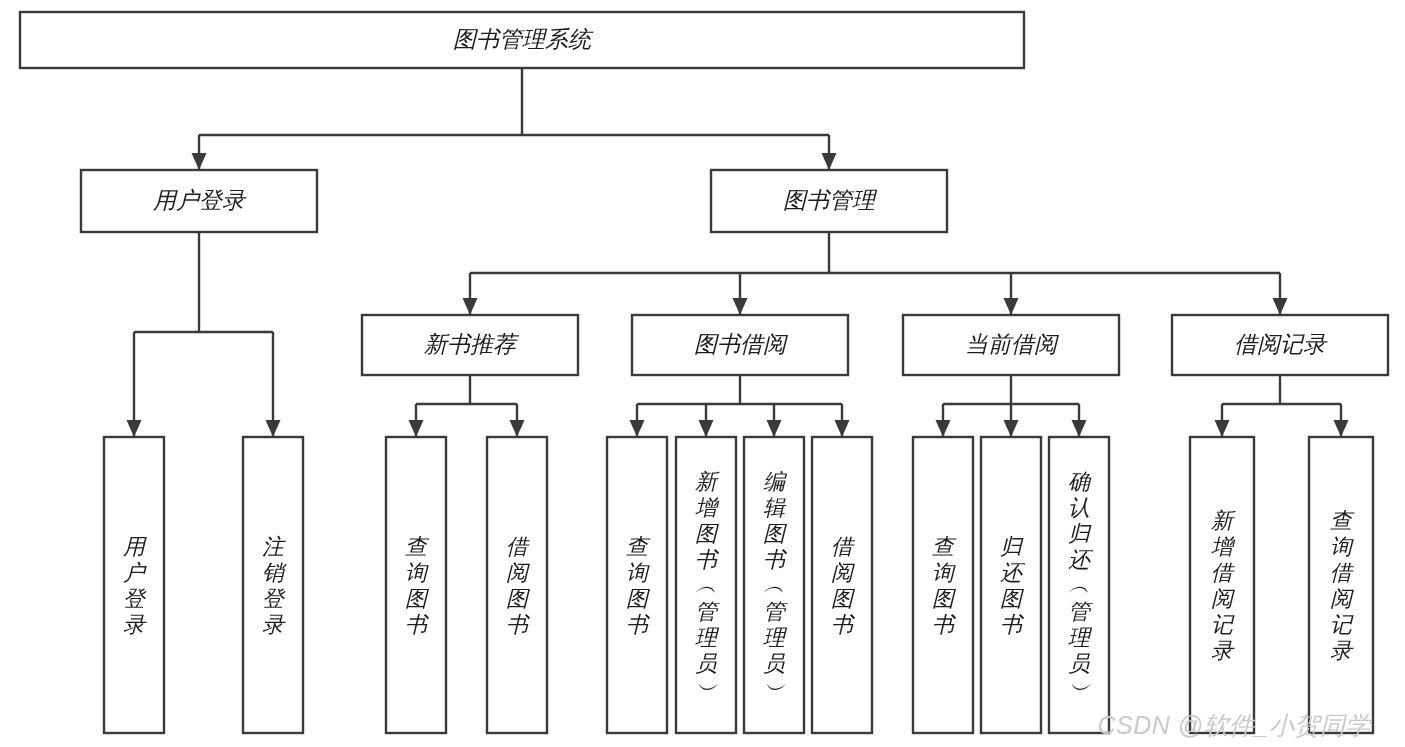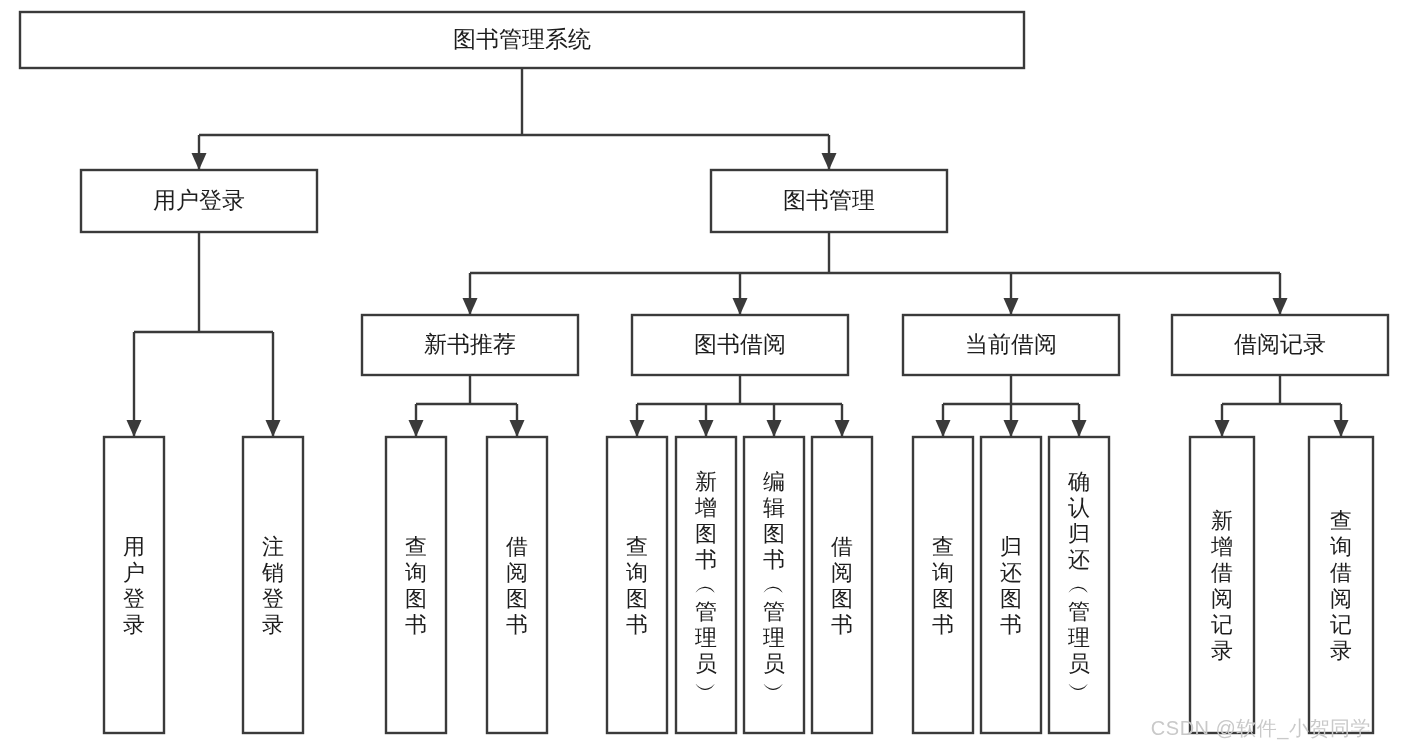--- a/index.html
+++ b/index.html
@@ -12,20 +12,21 @@
     width: 1405px;
     height: 747px;
     font-family: "Liberation Sans", "DejaVu Sans", sans-serif;
     overflow: hidden;
     position: relative;
   }
   #diagram-root {
     position: relative;
     width: 1385px;
     height: 747px;
+    font-style: italic;
   }
   svg#diagram-canvas {
     position: absolute;
     top: 0;
     left: 0;
     width: 1405px;
     height: 747px;
     display: block;
   }
   .node-box {
@@ -56,21 +57,21 @@
   }
   .edge-arrow {
     fill: #3a3a3a;
     stroke: none;
   }
   .watermark-text {
     position: absolute;
     right: 14px;
     bottom: 5px;
     font-family: "Liberation Sans", "DejaVu Sans", sans-serif;
-    font-size: 20px;
+    font-size: 25px;
     color: #c9c9c9;
     letter-spacing: 0.5px;
     user-select: none;
     white-space: nowrap;
   }
 </style>
 </head>
 <body>
 
 <div id="diagram-root">

